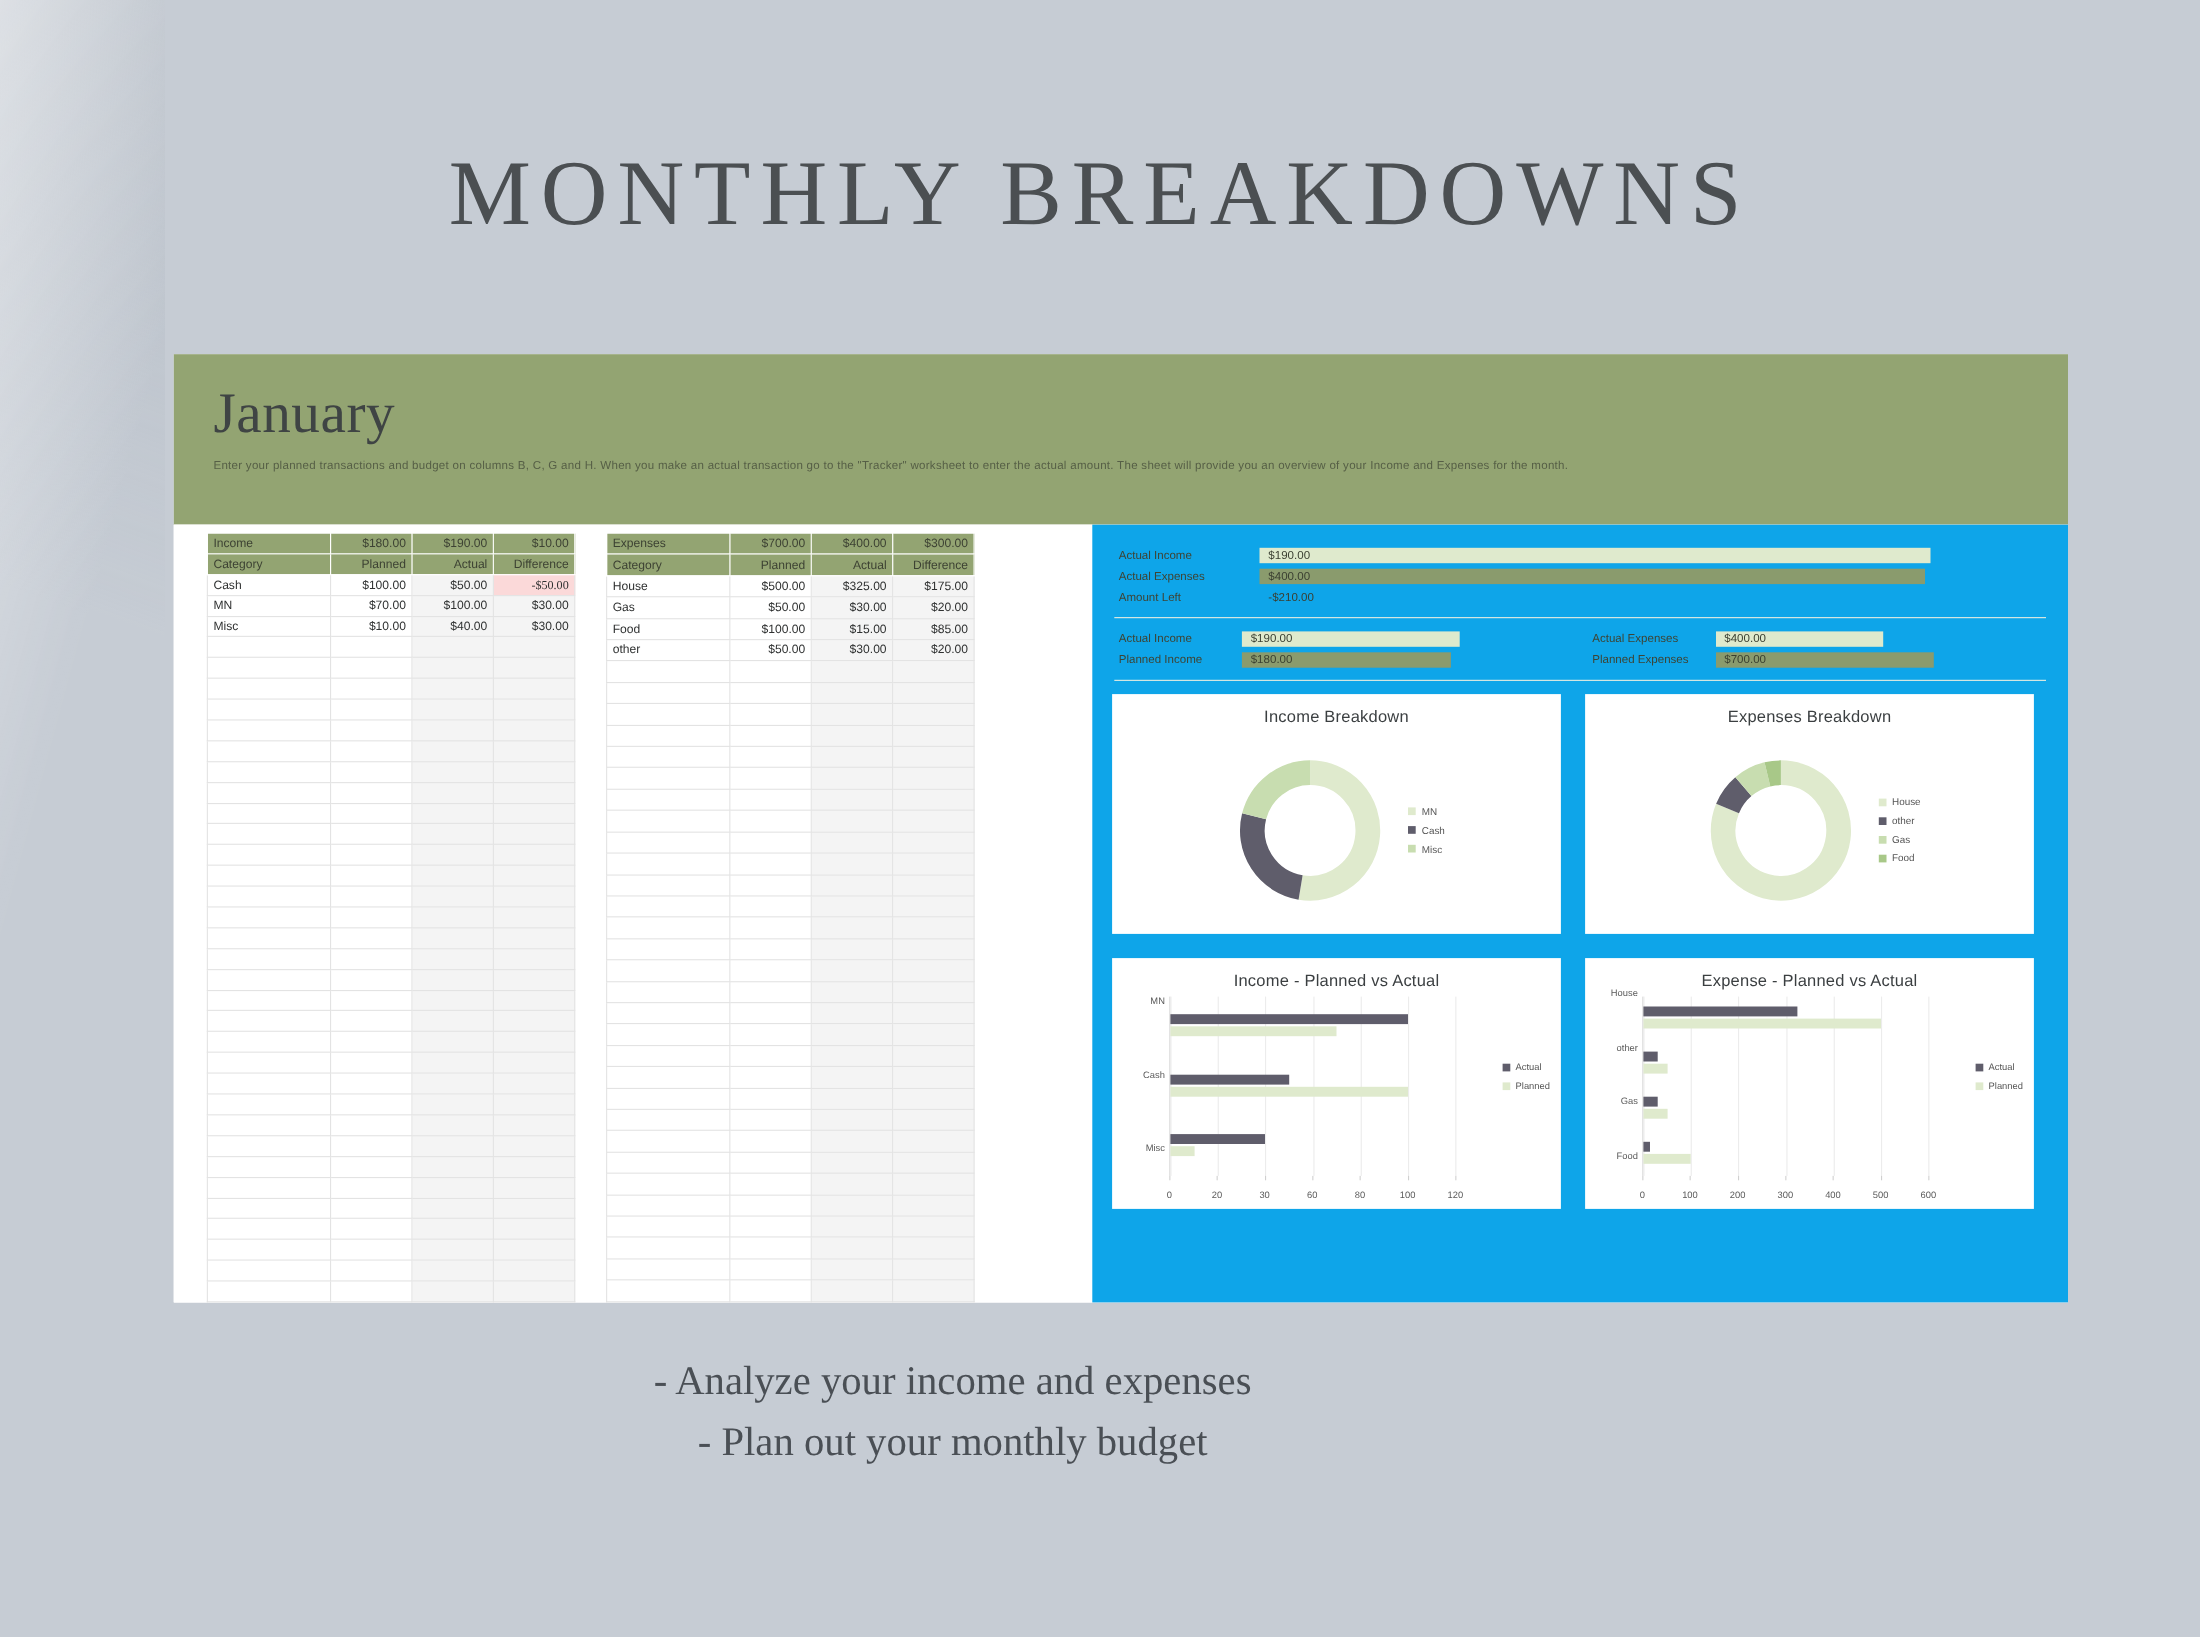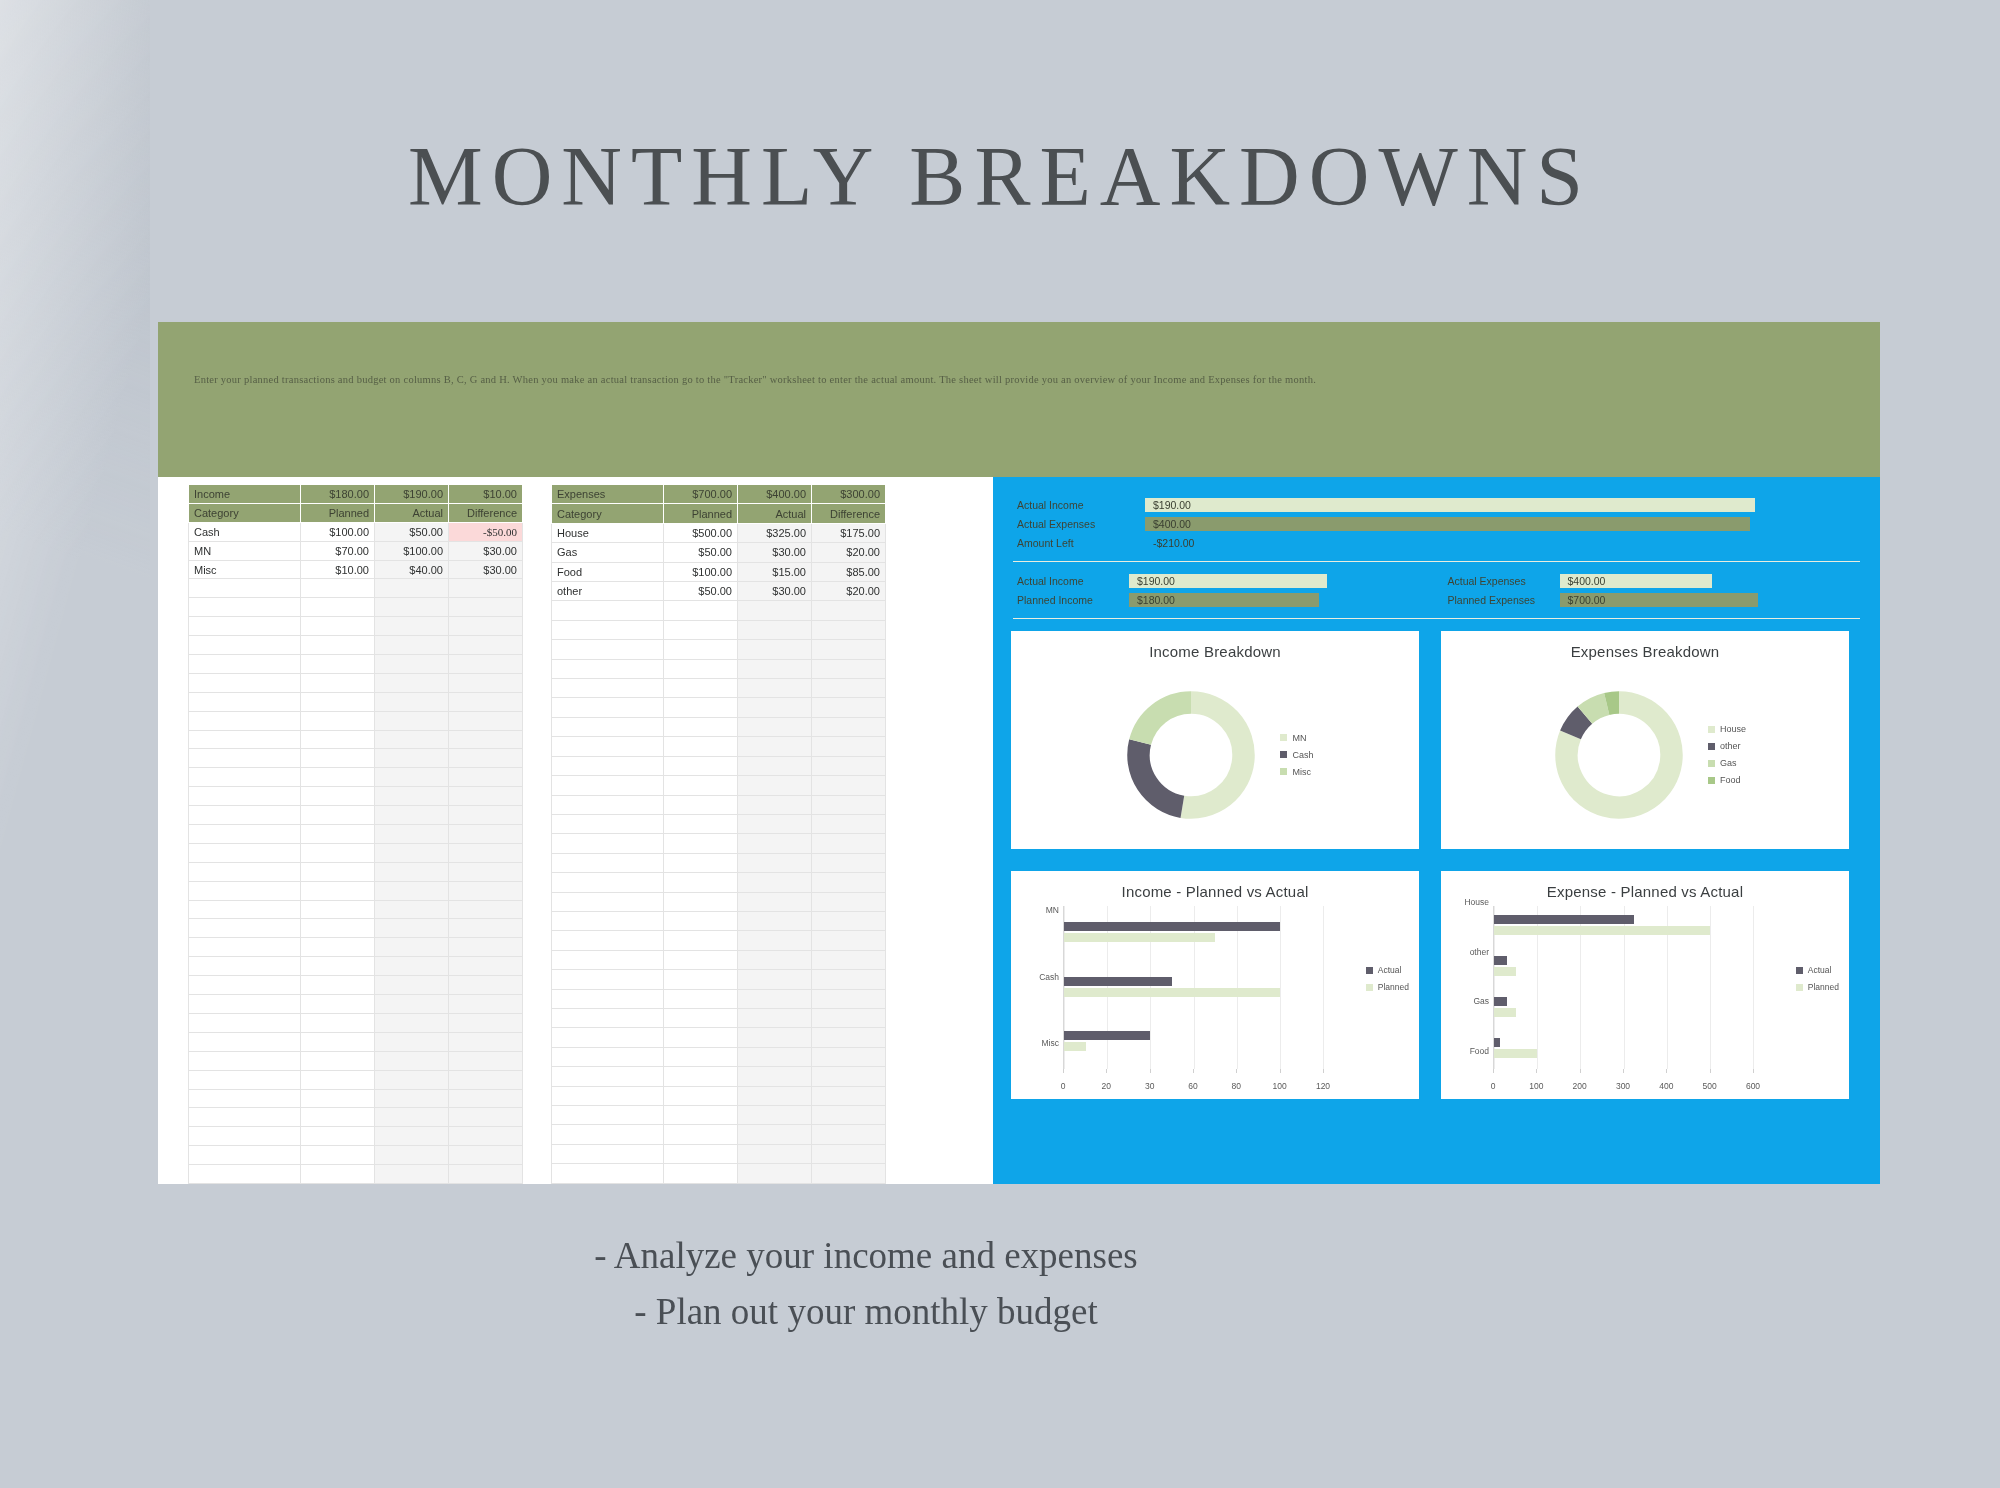--- a/index.html
+++ b/index.html
@@ -26,23 +26,22 @@
   .sheet {
     position: absolute; left: 158px; top: 322px; width: 1722px; height: 862px;
     background: #fff;
   }
   .sheet-header { background: #93a472; height: 155px; padding: 28px 36px 0 36px; }
   .month-title {
     font-family: "Liberation Serif", serif; font-size: 52px; color: #3f4444;
     line-height: 1.05; letter-spacing: .5px;
   }
   .sheet-sub {
-    margin-top: 24px; font-size: 10.5px; color: #565f46; letter-spacing: .25px;
+    margin-top: 12px; font-size: 10.5px; color: #565f46; letter-spacing: .25px;
     white-space: nowrap;
-    font-family: Liberation Serif, serif;
   }
   .sheet-body { display: flex; height: 707px; background: #fff; }
   .tables-area { width: 835px; display: flex; gap: 28px; padding: 7px 0 0 30px; background:#fff; }
 
   table.bt { border-collapse: collapse; table-layout: fixed; }
   table.bt td { height: 18.7px; font-size: 11px; color: #2f3131; padding: 0 5px; border: 1px solid #e3e3e3; }
   .c-name { width: 112px; text-align: left; }
   .c-num { width: 74px; text-align: right; }
   tr.hdr td { background: #93a472; color: #3d4233; font-weight: 400; border-color: #fff; }
   tr.sub td { background: #93a472; color: #3d4233; border-color: #fff; }
@@ -97,20 +96,21 @@
 </head>
 <body>
 
 <div class="texture-left"></div>
 
 <div class="main-title">MONTHLY BREAKDOWNS</div>
 
 <div class="sheet">
 
   <div class="sheet-header">
+    <div class="month-title">January</div>
     <div class="sheet-sub">Enter your planned transactions and budget on columns B, C, G and H. When you make an actual transaction go to the "Tracker" worksheet to enter the actual amount. The sheet will provide you an overview of your Income and Expenses for the month.</div>
   </div>
 
   <div class="sheet-body">
 
     <div class="tables-area">
       <table class="bt">
         <tbody id="income-tbody">
             <tr class="hdr">
               <td class="c-name">Income</td>

